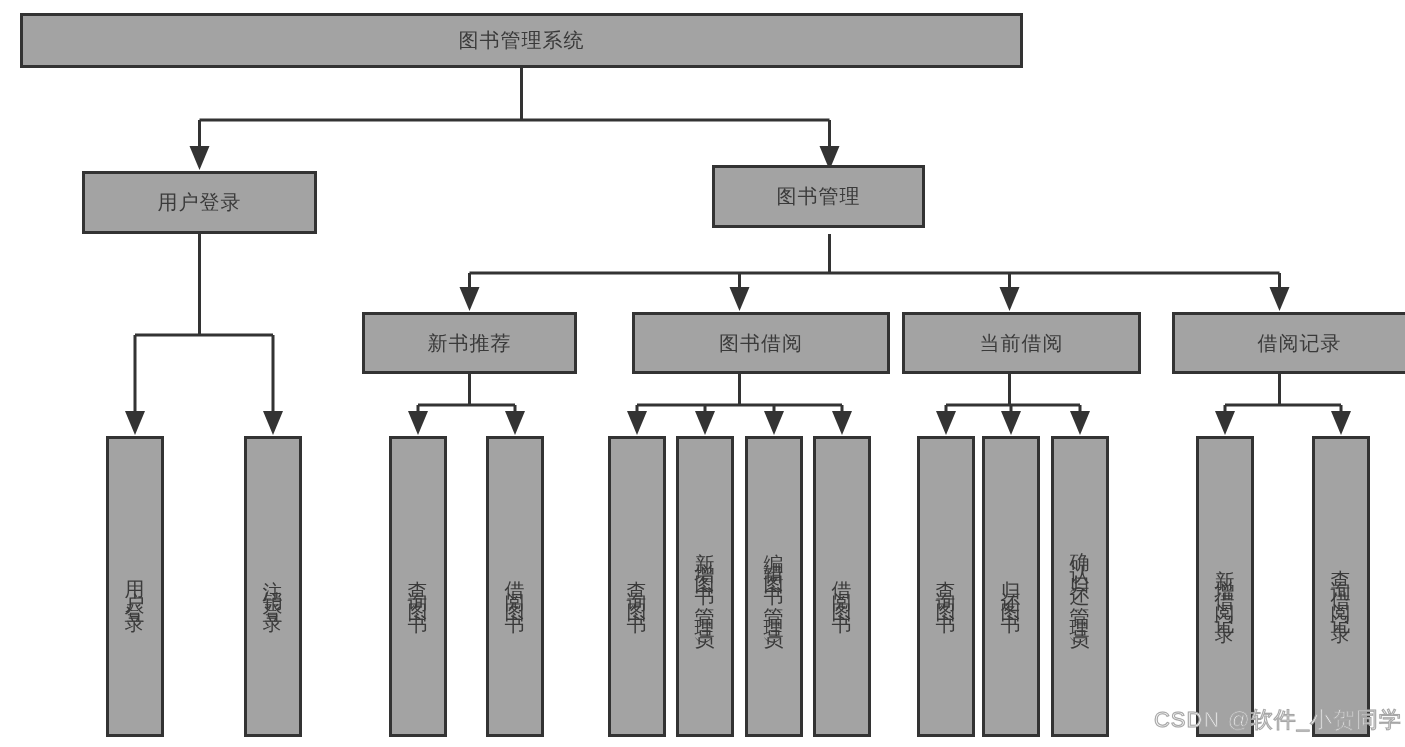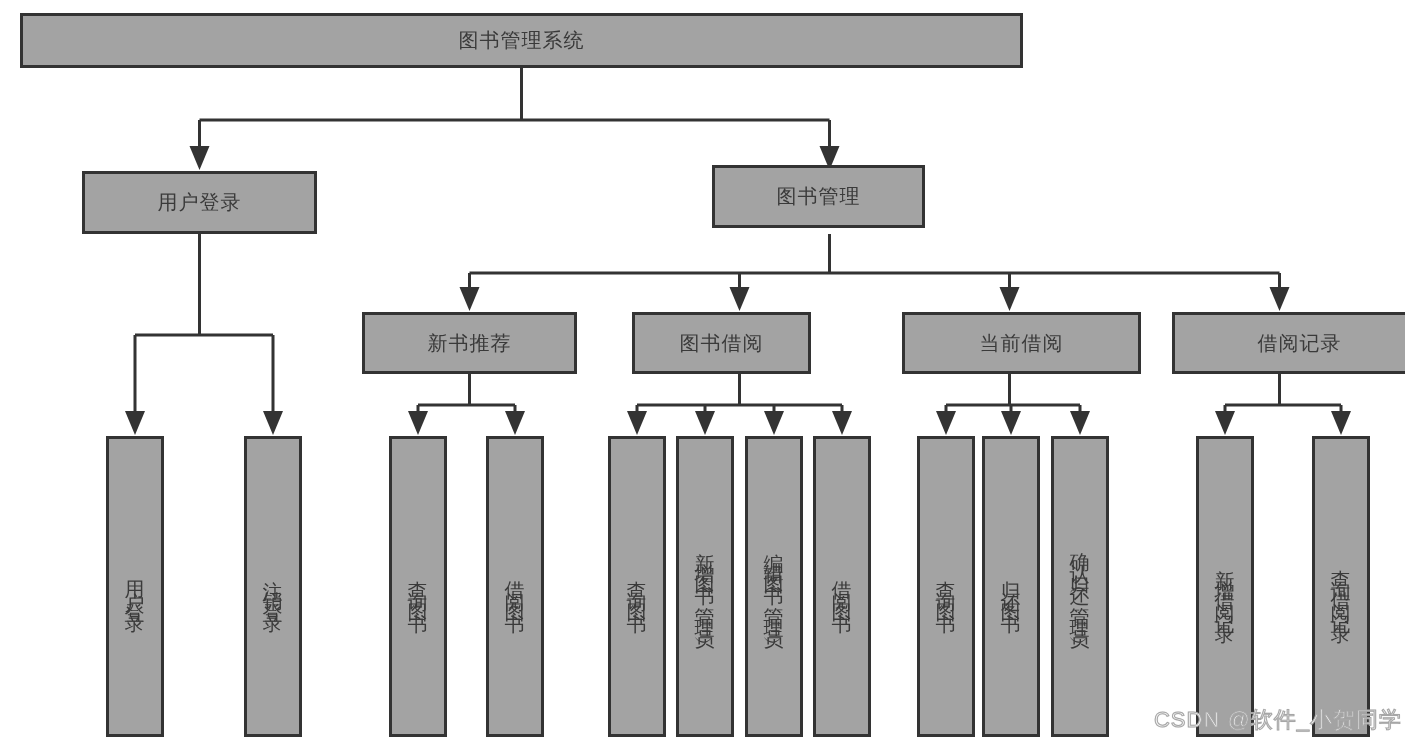--- a/index.html
+++ b/index.html
@@ -92,21 +92,21 @@
       <polygon points="1331,411 1351,411 1341,435"></polygon>
     </g>
   </svg>
 
   <div class="node" style="left:20px; top:13px; width:1003px; height:55px;">图书管理系统</div>
 
   <div class="node" style="left:82px; top:171px; width:235px; height:63px;">用户登录</div>
   <div class="node" style="left:712px; top:165px; width:213px; height:63px;font-family:Liberation Mono, monospace;">图书管理</div>
 
   <div class="node" style="left:362px; top:312px; width:215px; height:62px;">新书推荐</div>
-  <div class="node" style="left:632px; top:312px; width:179px; height:62px;">图书借阅</div>
+  <div class="node" style="left:632px; top:312px; width:258px; height:62px;">图书借阅</div>
   <div class="node" style="left:902px; top:312px; width:239px; height:62px;">当前借阅</div>
   <div class="node" style="left:1172px; top:312px; width:255px; height:62px;">借阅记录</div>
 
   <div class="node leaf" style="left:106px; top:436px; width:58px; height:301px;">用户登录</div>
   <div class="node leaf" style="left:244px; top:436px; width:58px; height:301px;">注销登录</div>
   <div class="node leaf" style="left:389px; top:436px; width:58px; height:301px;">查询图书</div>
   <div class="node leaf" style="left:486px; top:436px; width:58px; height:301px;">借阅图书</div>
   <div class="node leaf" style="left:608px; top:436px; width:58px; height:301px;">查询图书</div>
   <div class="node leaf" style="left:676px; top:436px; width:58px; height:301px;">新增图书（管理员）</div>
   <div class="node leaf" style="left:745px; top:436px; width:58px; height:301px;">编辑图书（管理员）</div>

